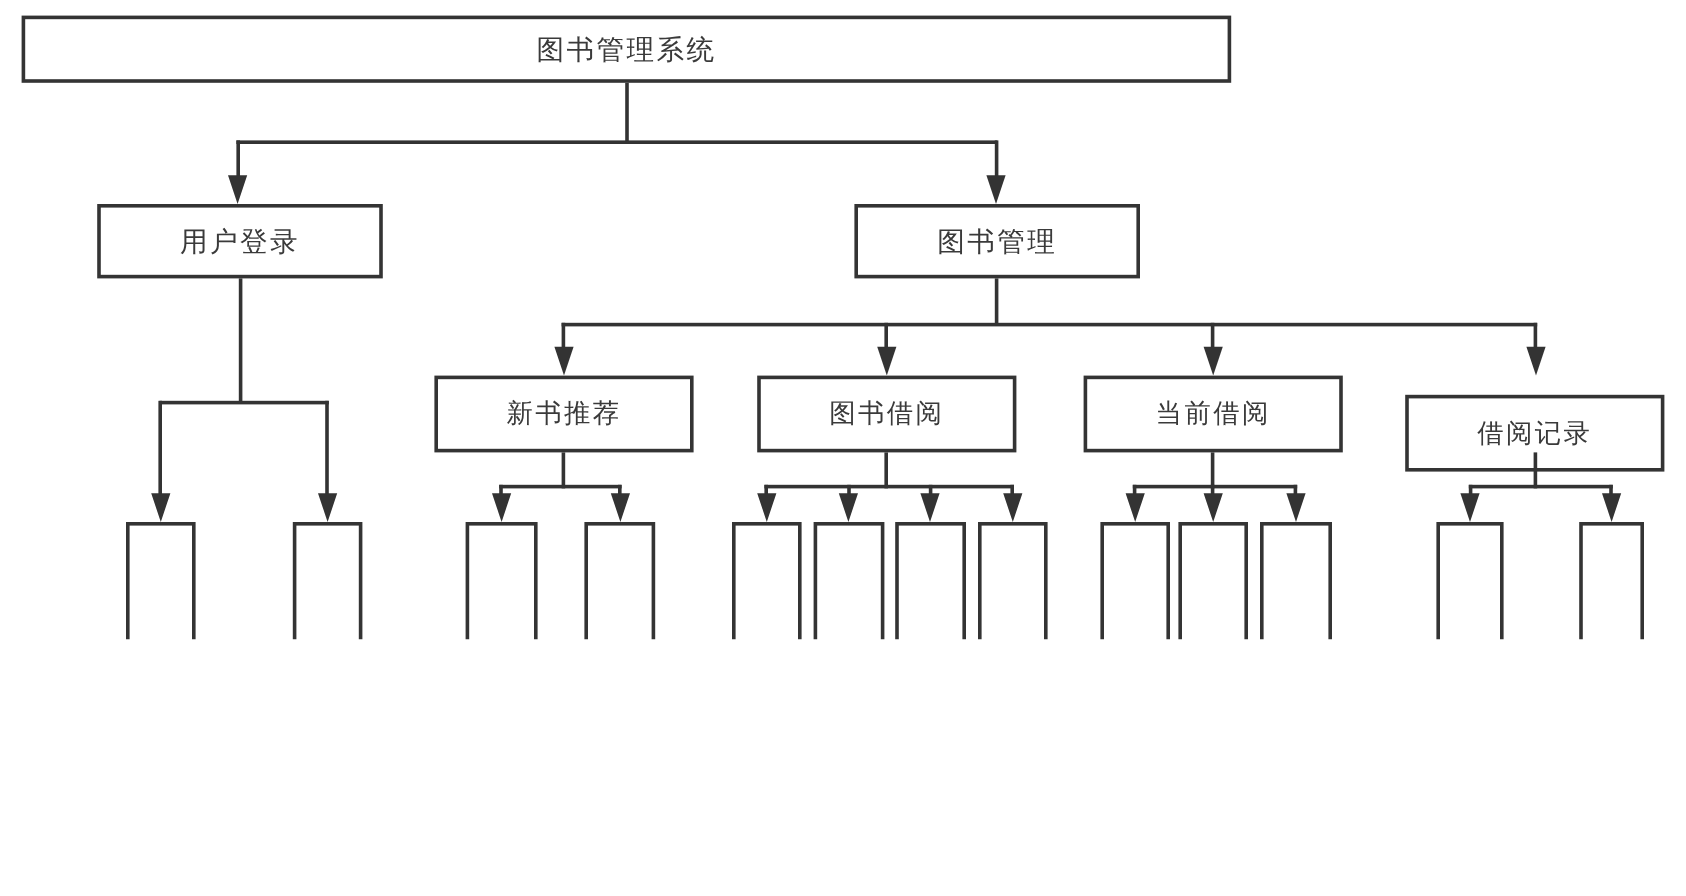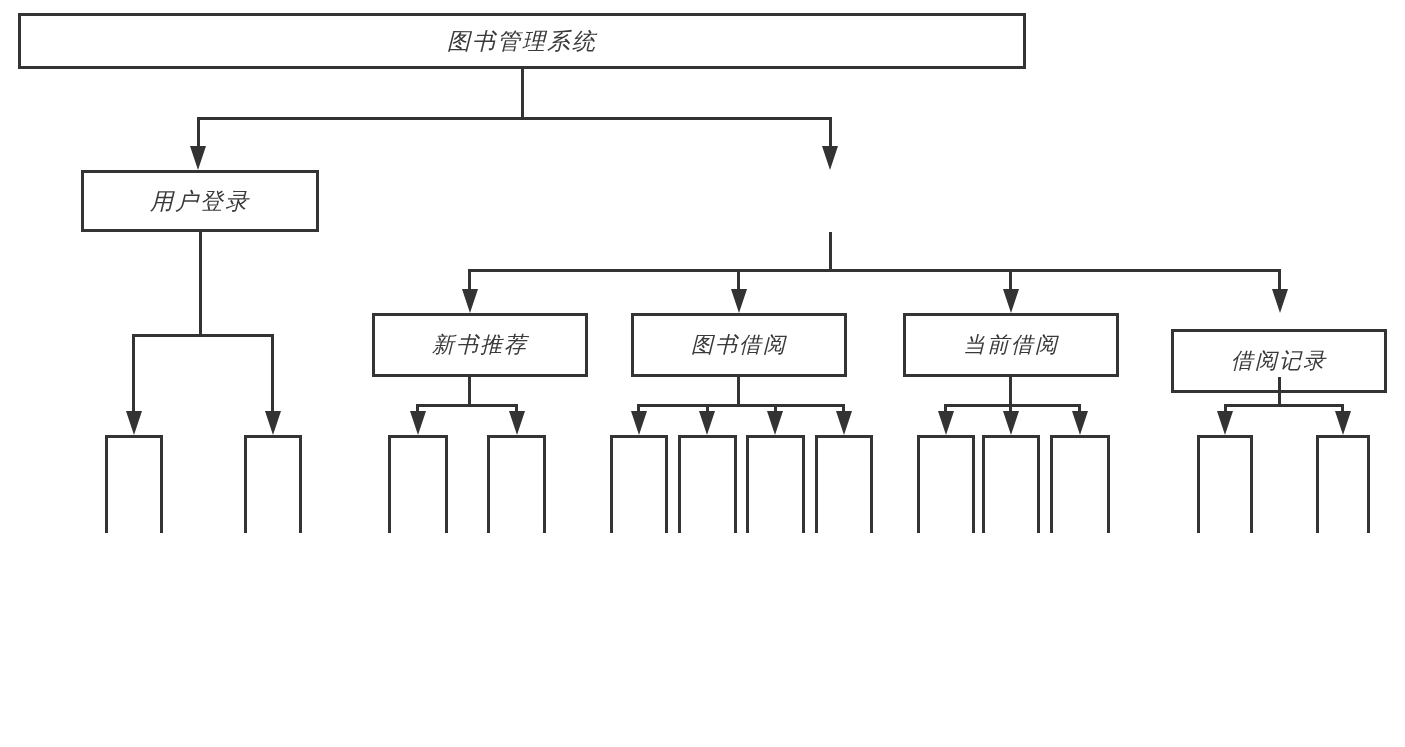--- a/index.html
+++ b/index.html
@@ -11,21 +11,20 @@
   }
   html, body { margin: 0; padding: 0; background: #ffffff; }
   .canvas {
     position: relative;
     width: 1405px;
     height: 533px;
     background: var(--fill);
     overflow: hidden;
     font-family: "Liberation Sans", "DejaVu Sans", sans-serif;
     color: var(--text);
-    font-style: italic;
   }
   .box {
     position: absolute;
     box-sizing: border-box;
     background: var(--fill);
     border: 3px solid var(--border);
     display: flex;
     align-items: center;
     justify-content: center;
     text-align: center;
@@ -69,40 +68,41 @@
   <div class="box root" style="left:18px;top:13px;width:1008px;height:56px">图书管理系统</div>
 
   <div class="vline" style="left:521px;top:69px;height:50px"></div>
   <div class="hline" style="left:197px;top:117px;width:634px"></div>
   <div class="vline" style="left:197px;top:117px;height:32px"></div>
   <div class="vline" style="left:829px;top:117px;height:32px"></div>
   <div class="arrow" style="left:190px;top:146px"></div>
   <div class="arrow" style="left:822px;top:146px"></div>
 
   <div class="box lvl2" style="left:81px;top:170px;width:238px;height:62px">用户登录</div>
+  <div class="box lvl2" style="left:712px;top:170px;width:238px;height:62px">图书管理</div>
 
   <div class="vline" style="left:199px;top:232px;height:104px"></div>
   <div class="hline" style="left:133px;top:334px;width:141px"></div>
   <div class="vline" style="left:132px;top:334px;height:79px"></div>
   <div class="vline" style="left:271px;top:334px;height:79px"></div>
   <div class="arrow" style="left:126px;top:411px"></div>
   <div class="arrow" style="left:265px;top:411px"></div>
 
   <div class="vline" style="left:829px;top:232px;height:39px"></div>
   <div class="hline" style="left:468px;top:269px;width:813px"></div>
   <div class="vline" style="left:468px;top:269px;height:24px"></div>
   <div class="vline" style="left:737px;top:269px;height:24px"></div>
   <div class="vline" style="left:1009px;top:269px;height:24px"></div>
   <div class="vline" style="left:1278px;top:269px;height:24px"></div>
   <div class="arrow" style="left:462px;top:289px"></div>
   <div class="arrow" style="left:731px;top:289px"></div>
   <div class="arrow" style="left:1003px;top:289px"></div>
   <div class="arrow" style="left:1272px;top:289px"></div>
 
-  <div class="box lvl3" style="left:372px;top:313px;width:216px;height:64px">新书推荐</div>
+  <div class="box lvl3" style="left:362px;top:313px;width:216px;height:64px">新书推荐</div>
   <div class="box lvl3" style="left:631px;top:313px;width:216px;height:64px">图书借阅</div>
   <div class="box lvl3" style="left:903px;top:313px;width:216px;height:64px">当前借阅</div>
   <div class="box lvl3" style="left:1171px;top:329px;width:216px;height:64px">借阅记录</div>
 
   <div class="vline" style="left:468px;top:377px;height:30px"></div>
   <div class="hline" style="left:416px;top:404px;width:102px"></div>
   <div class="vline" style="left:416px;top:404px;height:10px"></div>
   <div class="vline" style="left:515px;top:404px;height:10px"></div>
   <div class="arrow" style="left:410px;top:411px"></div>
   <div class="arrow" style="left:509px;top:411px"></div>

